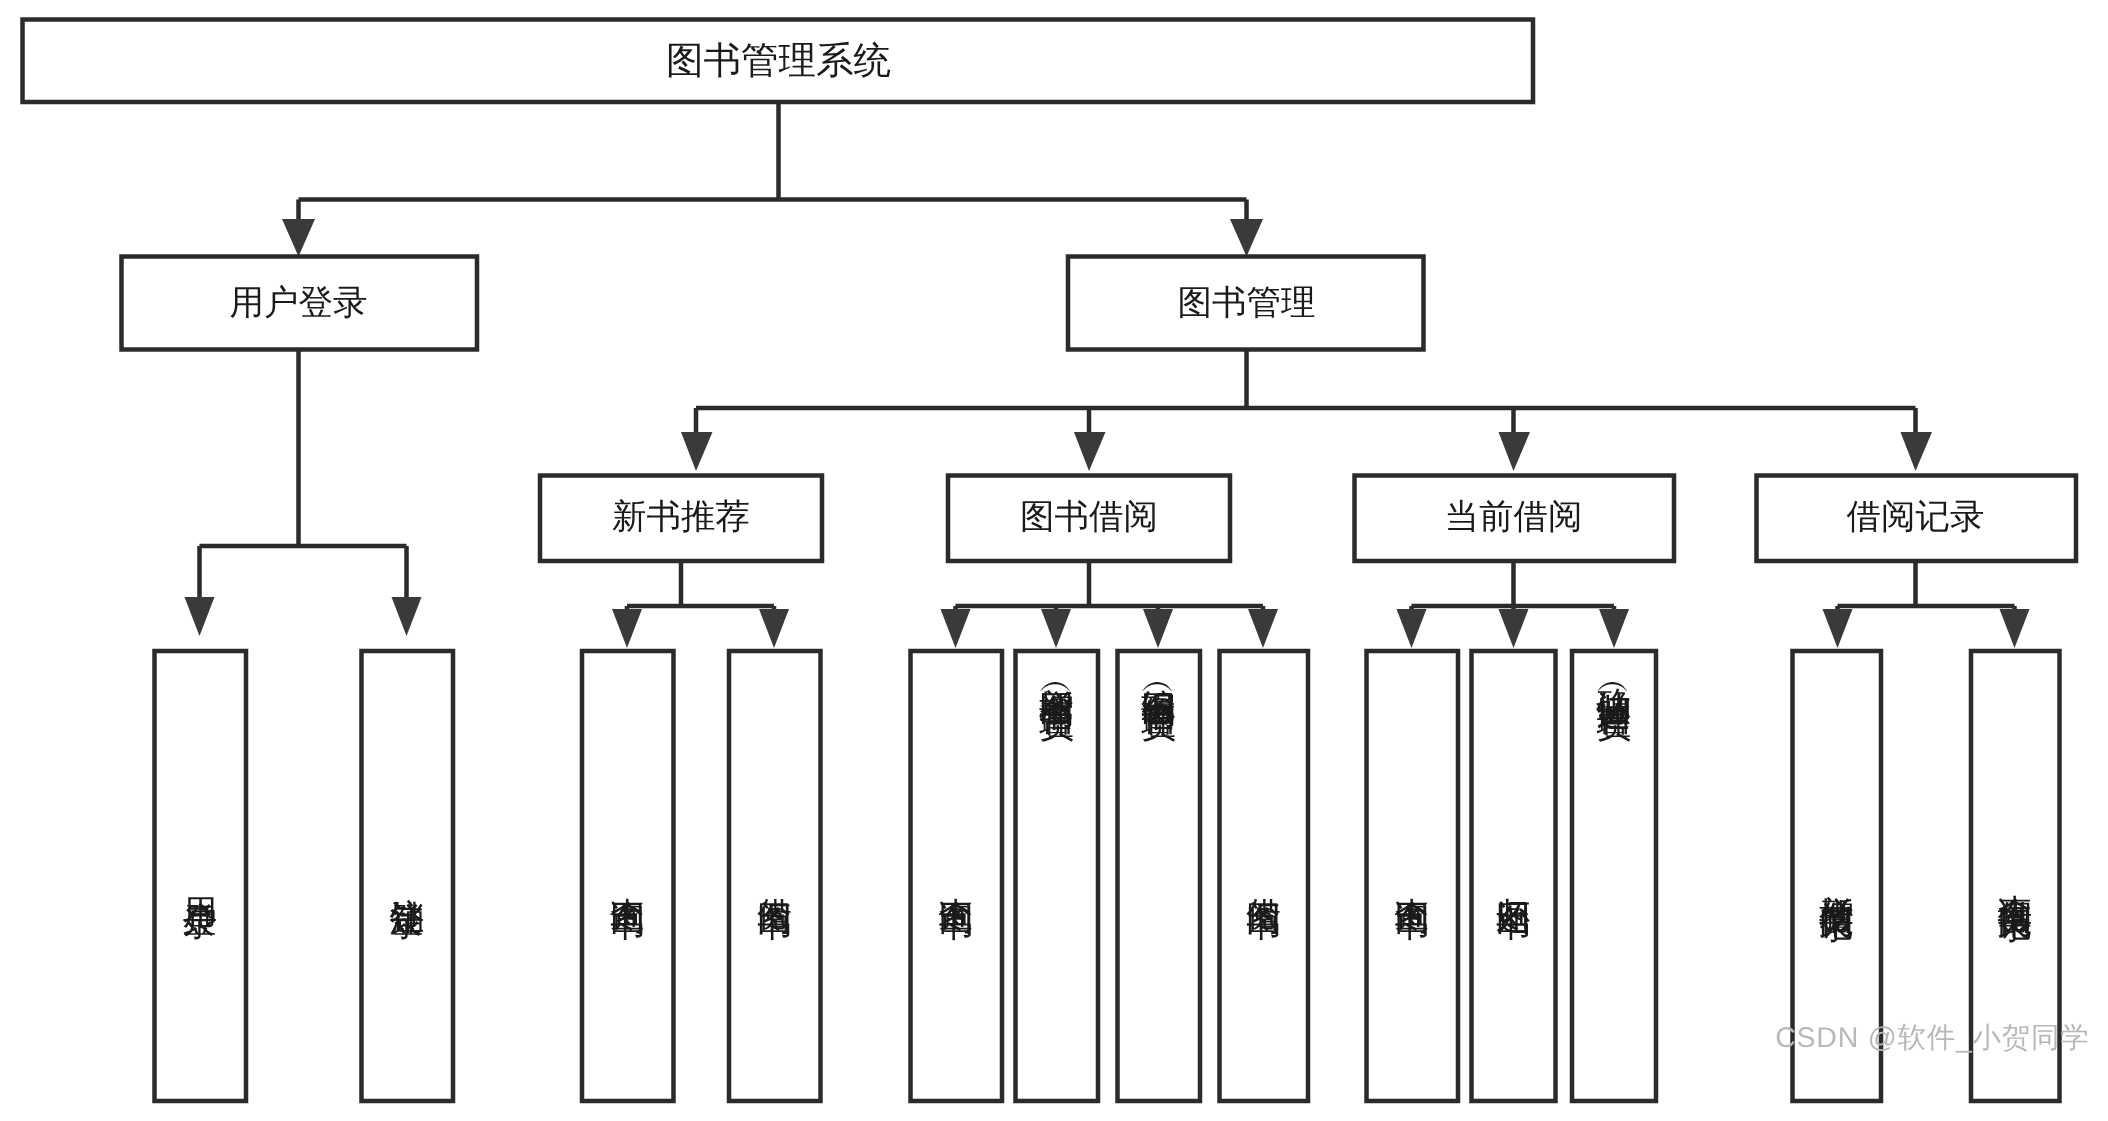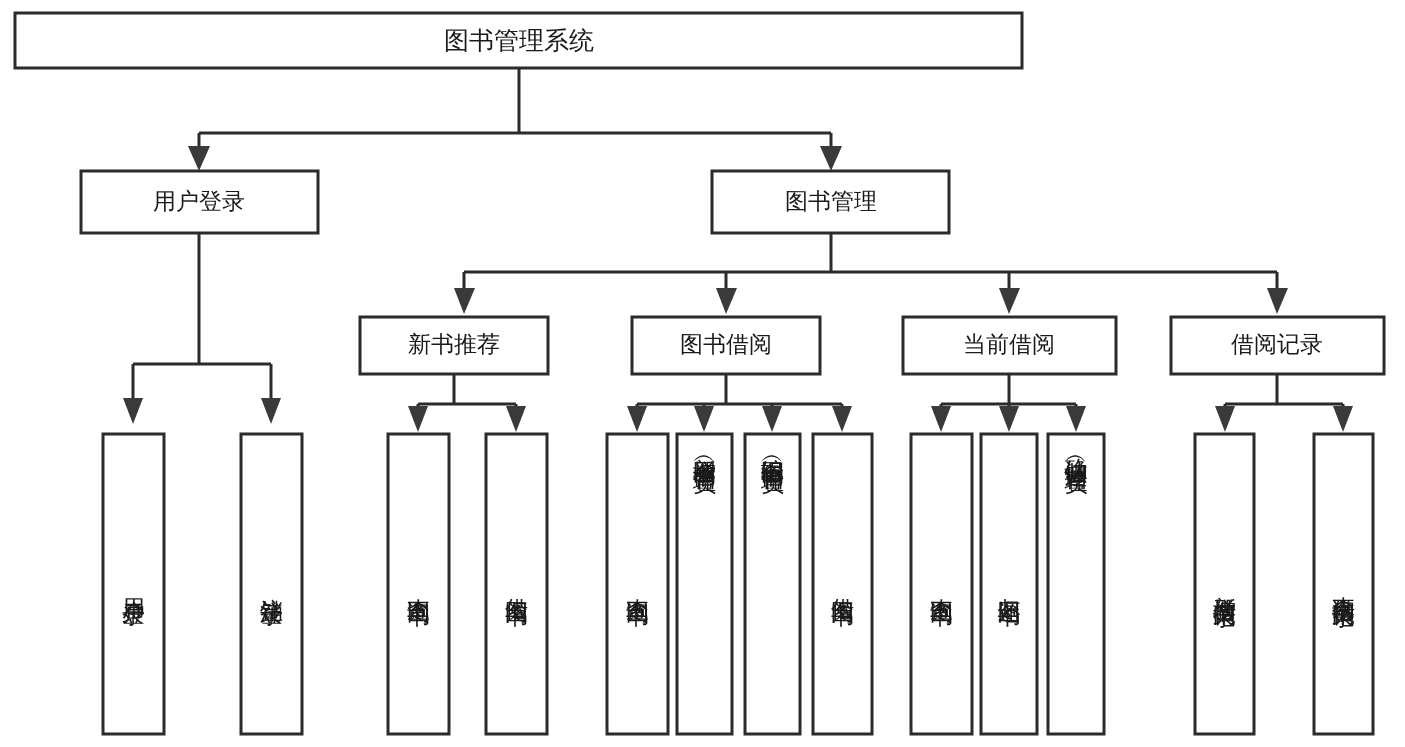--- a/index.html
+++ b/index.html
@@ -211,13 +211,14 @@
     <span class="vtext">确认归还（管理员）</span>
   </div>
 
   <div class="vtext-box" style="left:1195px; top:434px; width:59px; height:300px;">
     <span class="vtext">新增借阅记录</span>
   </div>
   <div class="vtext-box" style="left:1314px; top:434px; width:59px; height:300px;">
     <span class="vtext">查询借阅记录</span>
   </div>
 
+  <div id="watermark">CSDN @软件_小贺同学</div>
 </div>
 
 </body></html>

